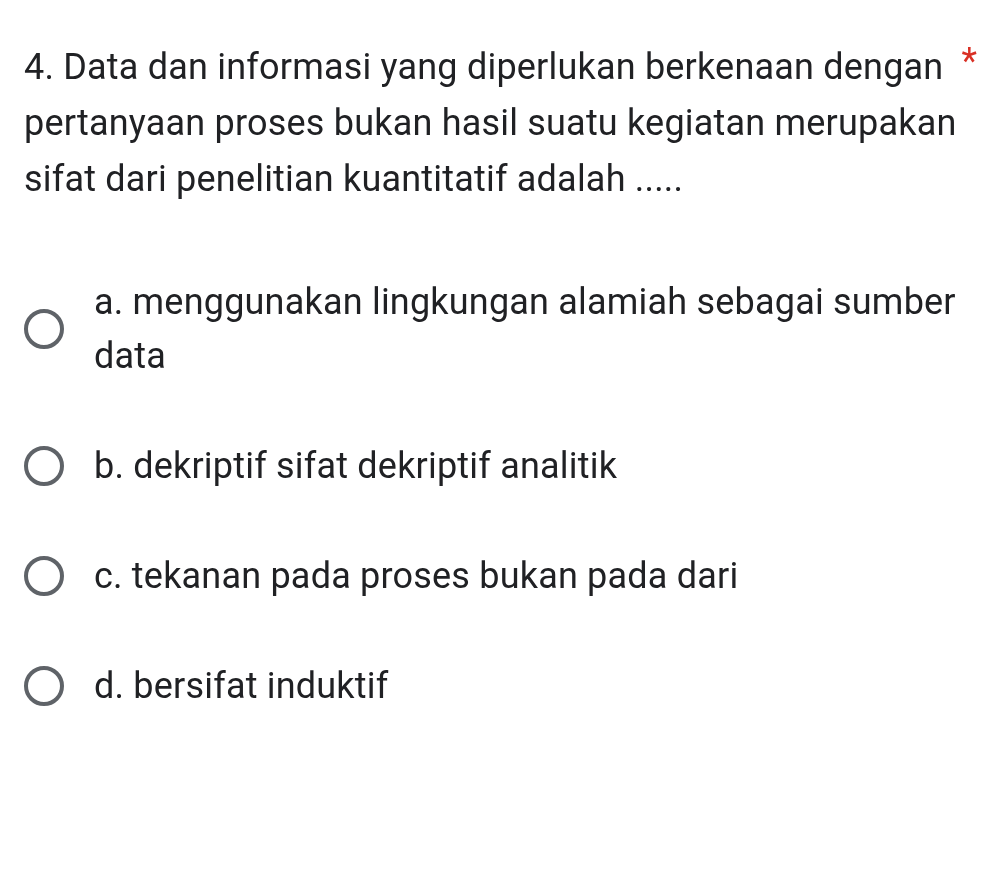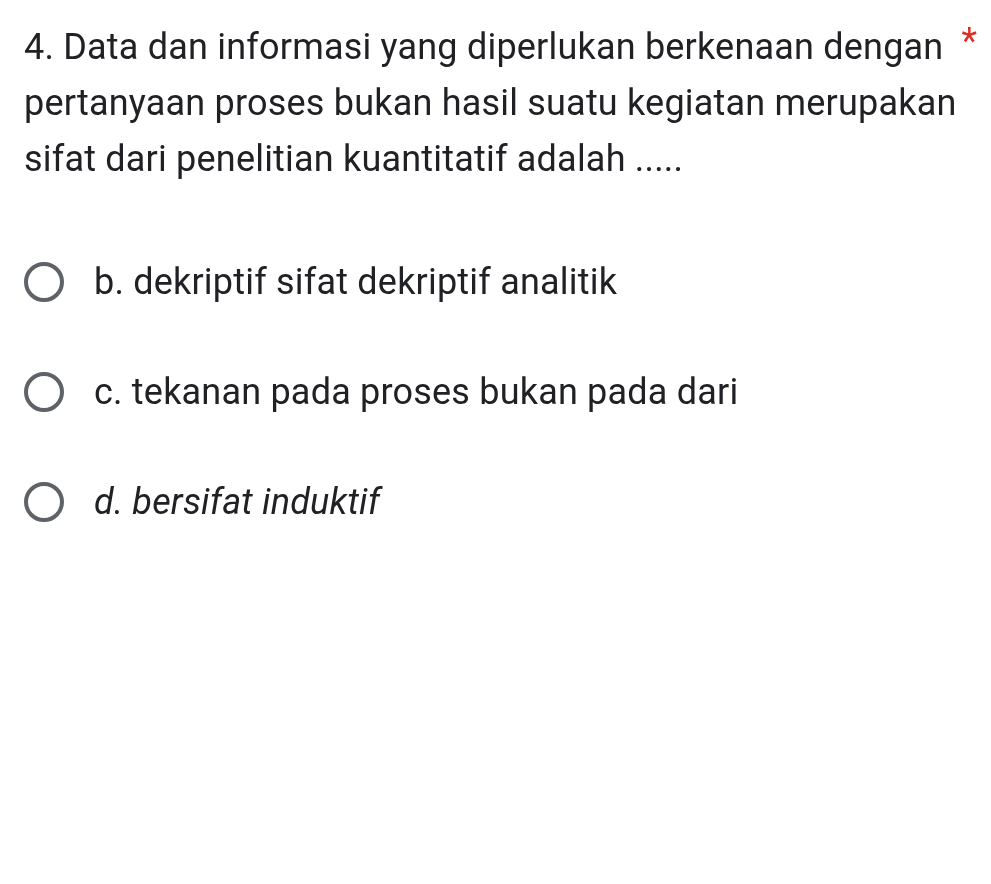--- a/index.html
+++ b/index.html
@@ -10,20 +10,21 @@
     body {
       font-family: Roboto, Arial, sans-serif;
       width: 991px;
       height: 884px;
       background: #ffffff;
       padding: 20px 24px;
       color: #202124;
     }
     .question-container {
       position: relative;
+      margin-top: 20px;
     }
     .question-text {
       font-size: 36px;
       line-height: 1.55;
       color: #202124;
       font-weight: 400;
       letter-spacing: 0.2px;
     }
     .required-marker {
       position: absolute;
@@ -37,21 +38,20 @@
       margin-top: 68px;
     }
     .option-row {
       display: flex;
       align-items: center;
       margin-bottom: 56px;
       cursor: pointer;
     }
     .option-row:last-child {
       margin-bottom: 16px;
-      font-style: italic;
     }
     .radio-circle {
       flex-shrink: 0;
       width: 40px;
       height: 40px;
       border: 4px solid #5f6368;
       border-radius: 50%;
       margin-right: 30px;
     }
     .option-label {
@@ -66,20 +66,24 @@
 <body>
 
 <div class="question-container">
   <div class="question-text">4. Data dan informasi yang diperlukan berkenaan dengan pertanyaan proses bukan hasil suatu kegiatan merupakan sifat dari penelitian kuantitatif adalah .....</div>
   <div class="required-marker">*</div>
 </div>
 
 <div class="options-container">
   <div class="option-row">
     <div class="radio-circle"></div>
+    <div class="option-label">a. menggunakan lingkungan alamiah sebagai sumber data</div>
+  </div>
+  <div class="option-row">
+    <div class="radio-circle"></div>
     <div class="option-label">b. dekriptif sifat dekriptif analitik</div>
   </div>
   <div class="option-row">
     <div class="radio-circle"></div>
     <div class="option-label">c. tekanan pada proses bukan pada dari</div>
   </div>
   <div class="option-row">
     <div class="radio-circle"></div>
     <div class="option-label">d. bersifat induktif</div>
   </div>

